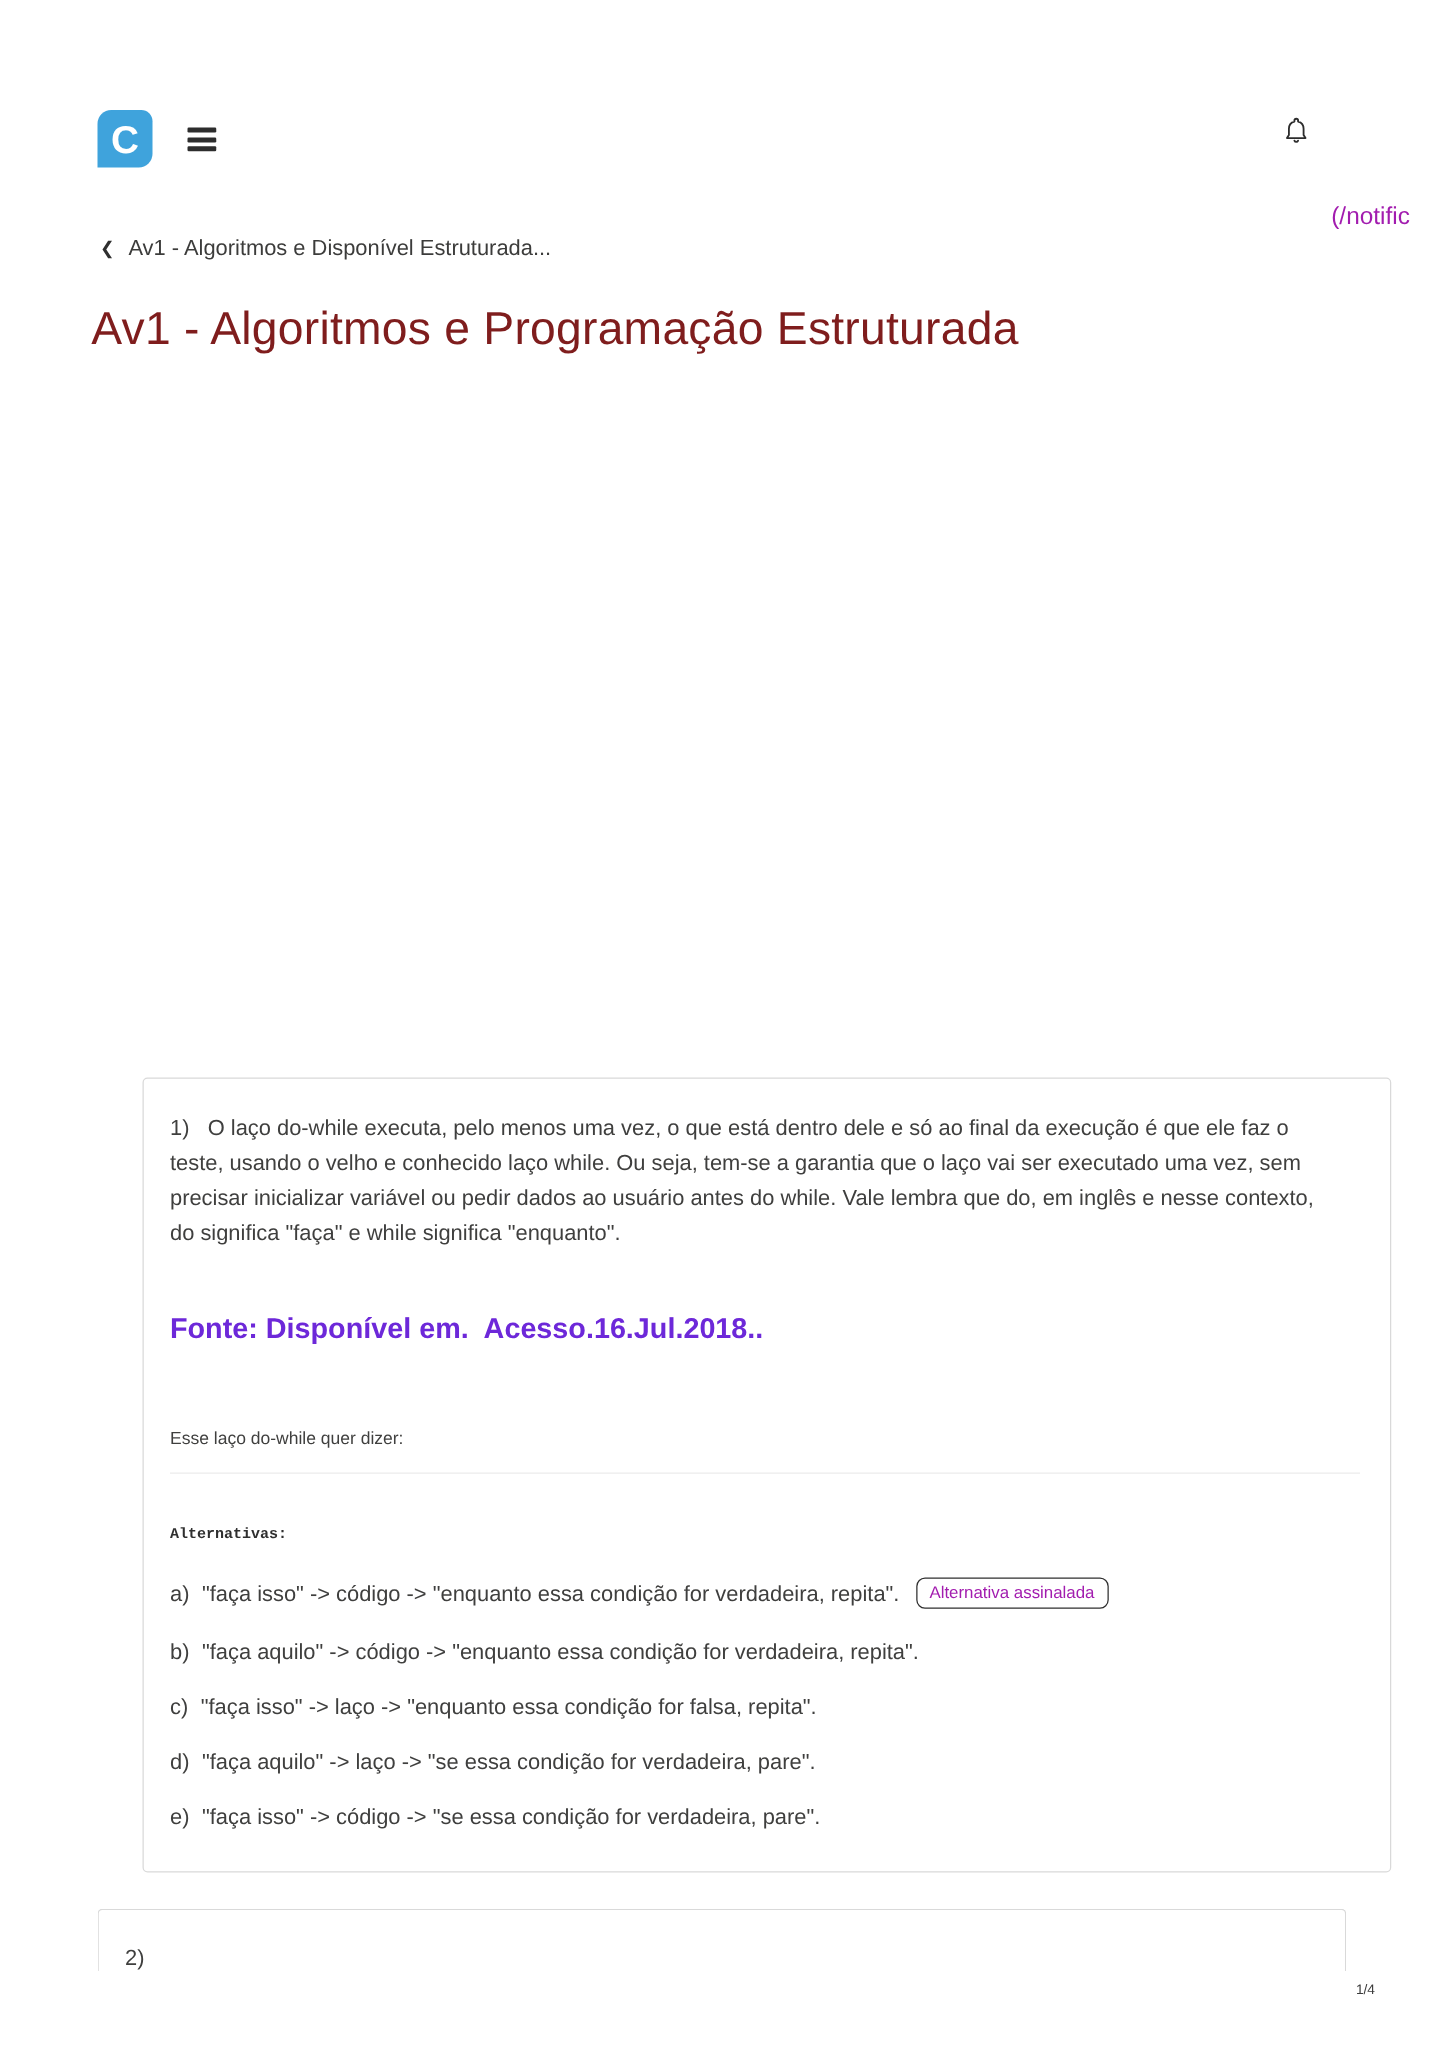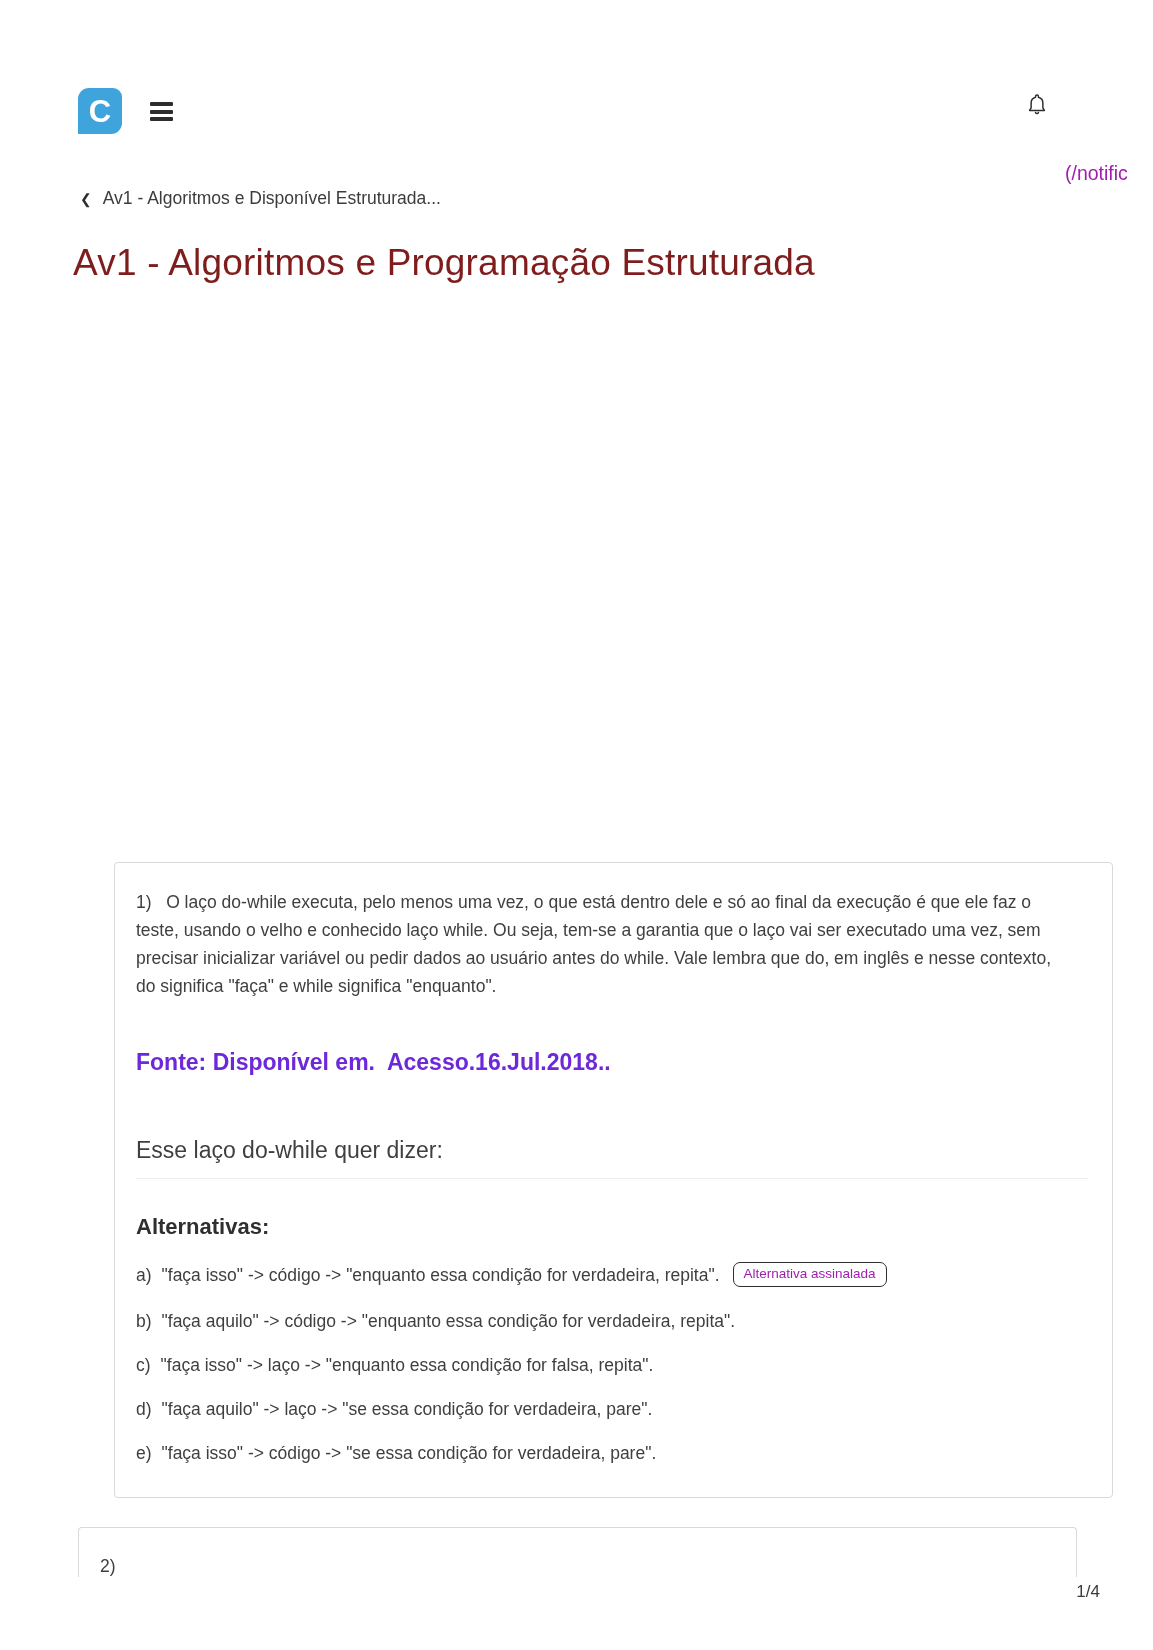--- a/index.html
+++ b/index.html
@@ -77,29 +77,29 @@
   .q-text {
     width: 916px;
     font-size: 17.5px; line-height: 28px; color: #3f3f3e;
   }
   .q-source {
     margin-top: 50px;
     font-size: 23px; line-height: 24px; color: #6d28d9; font-weight: bold;
   }
   .q-prompt {
     margin-top: 64px;
-    font-size: 23px; line-height: 24px; color: #3f3f3e;
+    font-size: 14px; line-height: 24px; color: #3f3f3e;
   }
   .divider {
     margin-top: 16px;
     border: none; border-top: 1px solid #ececec; height: 0;
   }
   .alt-label {
     margin-top: 36px;
-    font-size: 22px; font-weight: 700; color: #2f2f2f; line-height: 24px;
+    font-size: 12px; font-weight: 700; color: #2f2f2f; line-height: 24px; font-family: Liberation Mono, monospace;
   }
   .options { margin-top: 24px; list-style: none; }
   .options li {
     font-size: 17.5px; line-height: 25px; color: #3f3f3e;
     margin-bottom: 19px; white-space: nowrap;
   }
   .options .letter { display: inline-block; margin-right: 10px; }
   .badge {
     display: inline-block; margin-left: 13px;
     border: 1.5px solid #2f2f2f; border-radius: 7px;
@@ -112,21 +112,21 @@
     border-bottom: none;
     border-radius: 4px 4px 0 0;
     padding: 26px 24px 0 21px;
     overflow: hidden;
   }
   .q2-number { font-size: 17.5px; line-height: 24px; color: #3f3f3e; }
 
   
   .page-number {
     position: absolute; right: 53px; top: 1582px;
-    font-size: 17px; color: #3b3b3b; line-height: 20px; text-align: right;
+    font-size: 11px; color: #3b3b3b; line-height: 20px; text-align: right;
   }
 </style>
 </head>
 <body>
 
 <div class="page">
 
   <div class="logo">
     <span>C</span>
   </div>

